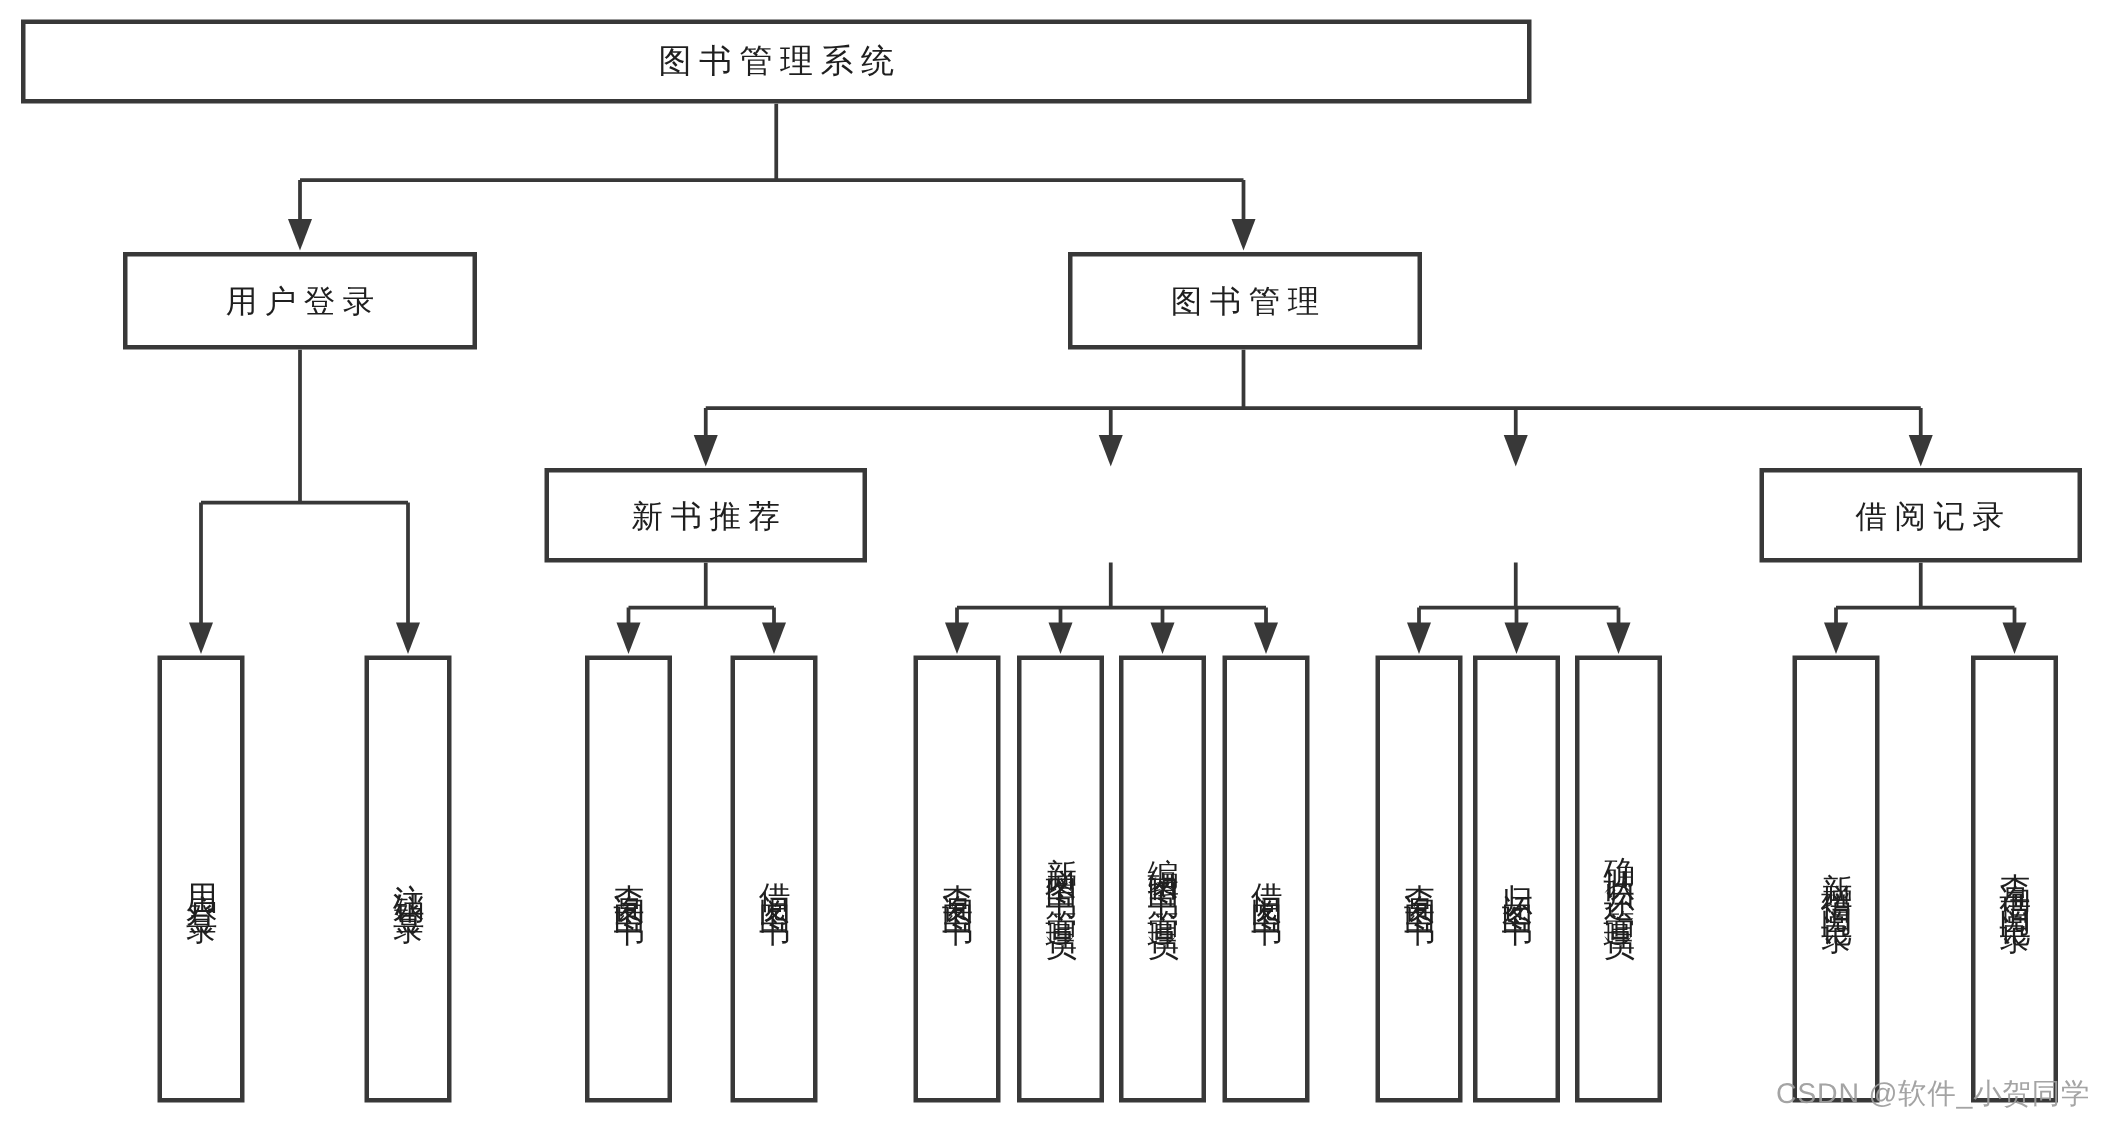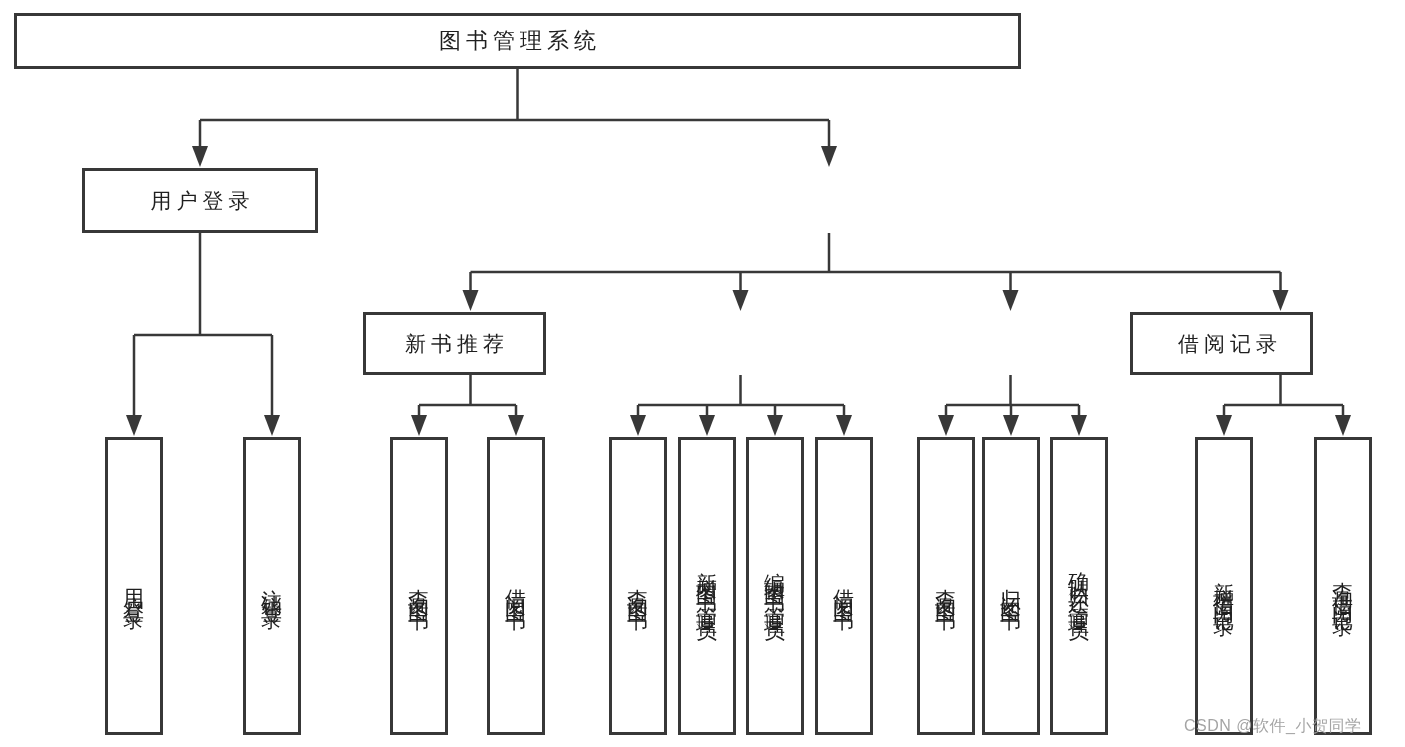--- a/index.html
+++ b/index.html
@@ -25,36 +25,36 @@
     text-orientation:mixed;
     font-size:21px;
     letter-spacing:7px;
     line-height:1;
   }
   .root{left:14px;top:13px;width:1007px;height:56px;}
   .root .hlabel{font-size:22px;}
   .lvl2{height:65px;width:236px;top:168px;}
   .n-login{left:82px;}
   .n-mgmt{left:712px;}
-  .lvl3{height:63px;width:183px;top:312px;}
+  .lvl3{height:63px;width:215px;top:312px;}
   .n-newbook{left:363px;}
   .n-borrow{left:633px;}
   .n-current{left:903px;}
-  .n-records{left:1130px;padding-left:12px;}
+  .n-records{left:1173px;padding-left:12px;}
   .lvl4{top:437px;width:58px;height:298px;}
   .p-1{left:105px;} .p-2{left:243px;}
   .p-3{left:390px;} .p-4{left:487px;}
   .p-5{left:609px;} .p-6{left:678px;}
   .p-7{left:746px;} .p-8{left:815px;}
   .p-9{left:917px;} .p-10{left:982px;}
   .p-11{left:1050px;} .p-12{left:1195px;}
   .p-13{left:1314px;}
   .watermark{
     position:absolute;left:1184px;top:716px;
-    font-size:16px;color:#9d9d9d;opacity:.92;
+    font-size:19px;color:#9d9d9d;opacity:.92;
     letter-spacing:.5px;white-space:nowrap;z-index:9;
   }
   .wires path{stroke:#383838;stroke-width:2.5;fill:none;}
   .wires polygon{fill:#383838;stroke:none;}
 </style>
 </head>
 <body>
 
 <div class="canvas">
 
@@ -94,20 +94,23 @@
     <polygon points="1343,436 1335,415 1351,415"></polygon>
   </svg>
 
   <div class="box root">
     <span class="hlabel">图书管理系统</span>
   </div>
 
   <div class="box lvl2 n-login">
     <span class="hlabel">用户登录</span>
   </div>
+  <div class="box lvl2 n-mgmt">
+    <span class="hlabel">图书管理</span>
+  </div>
 
   <div class="box lvl3 n-newbook">
     <span class="hlabel">新书推荐</span>
   </div>
   <div class="box lvl3 n-records">
     <span class="hlabel">借阅记录</span>
   </div>
 
   <div class="box lvl4 vbox p-1">用户登录</div>
   <div class="box lvl4 vbox p-2">注销登录</div>

